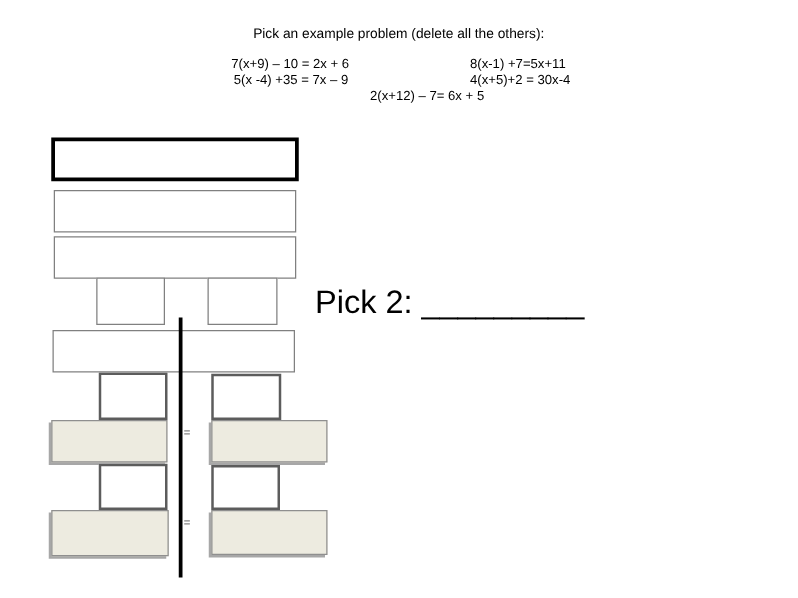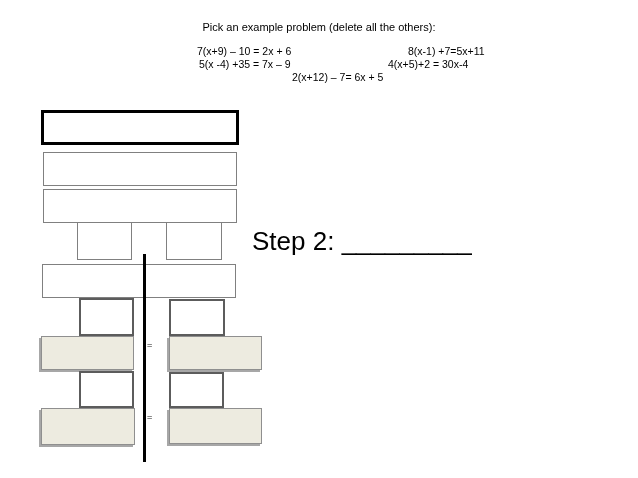--- a/index.html
+++ b/index.html
@@ -25,27 +25,26 @@
     left: 0; right: 0; top: 21px;
     text-align: center;
     font-size: 11px;
     color: #000;
   }
   .eq {
     position: absolute;
     font-size: 10.5px;
     color: #000;
     white-space: pre;
-    margin-left: 12px;
   }
   .eq-l1 { left: 185px; top: 45px; }
   .eq-l2 { left: 187px; top: 58px; text-align: right; }
-  .eq-r1 { left: 396px; top: 45px; }
+  .eq-r1 { left: 376px; top: 45px; }
   .eq-r2 { left: 376px; top: 58px; }
-  .eq-c3 { left: 280px; top: 71px; }
+  .eq-c3 { left: 296px; top: 71px; }
 
   
   .box {
     position: absolute;
     background: #fff;
     border: 1.5px solid var(--box-border);
     box-sizing: border-box;
   }
   .box-problem { left: 41px; top: 110px; width: 198px; height: 35px; border: 3px solid #000; }
   .box-step1   { left: 43px; top: 152px; width: 194px; height: 34px; }
@@ -122,17 +121,17 @@
   <div class="box box-term term-l2"></div>
   <div class="box box-term term-r2"></div>
   <div class="box box-tan tan-l2"></div>
   <div class="box box-tan tan-r2"></div>
 
   <div class="divider"></div>
   <div class="equals equals-top">=</div>
   <div class="equals equals-bottom">=</div>
 
   <div class="steps">
-    <div class="step-row"><span>Step 2:</span><span> _________</span></div>
+    <div class="step-row"><span>Pick 2:</span><span> _________</span></div>
     
   </div>
 
 </div>
 
 </body></html>

